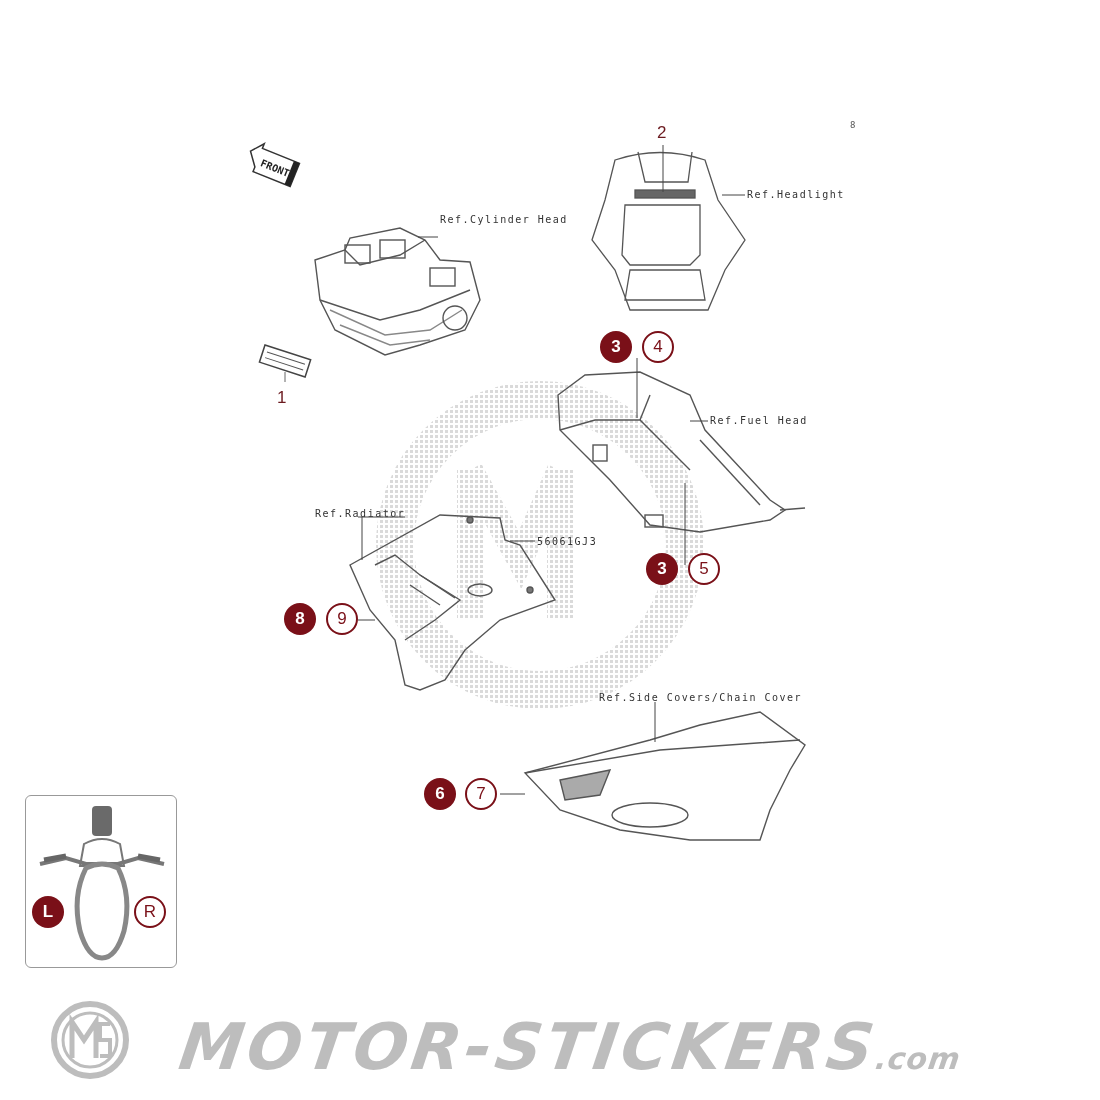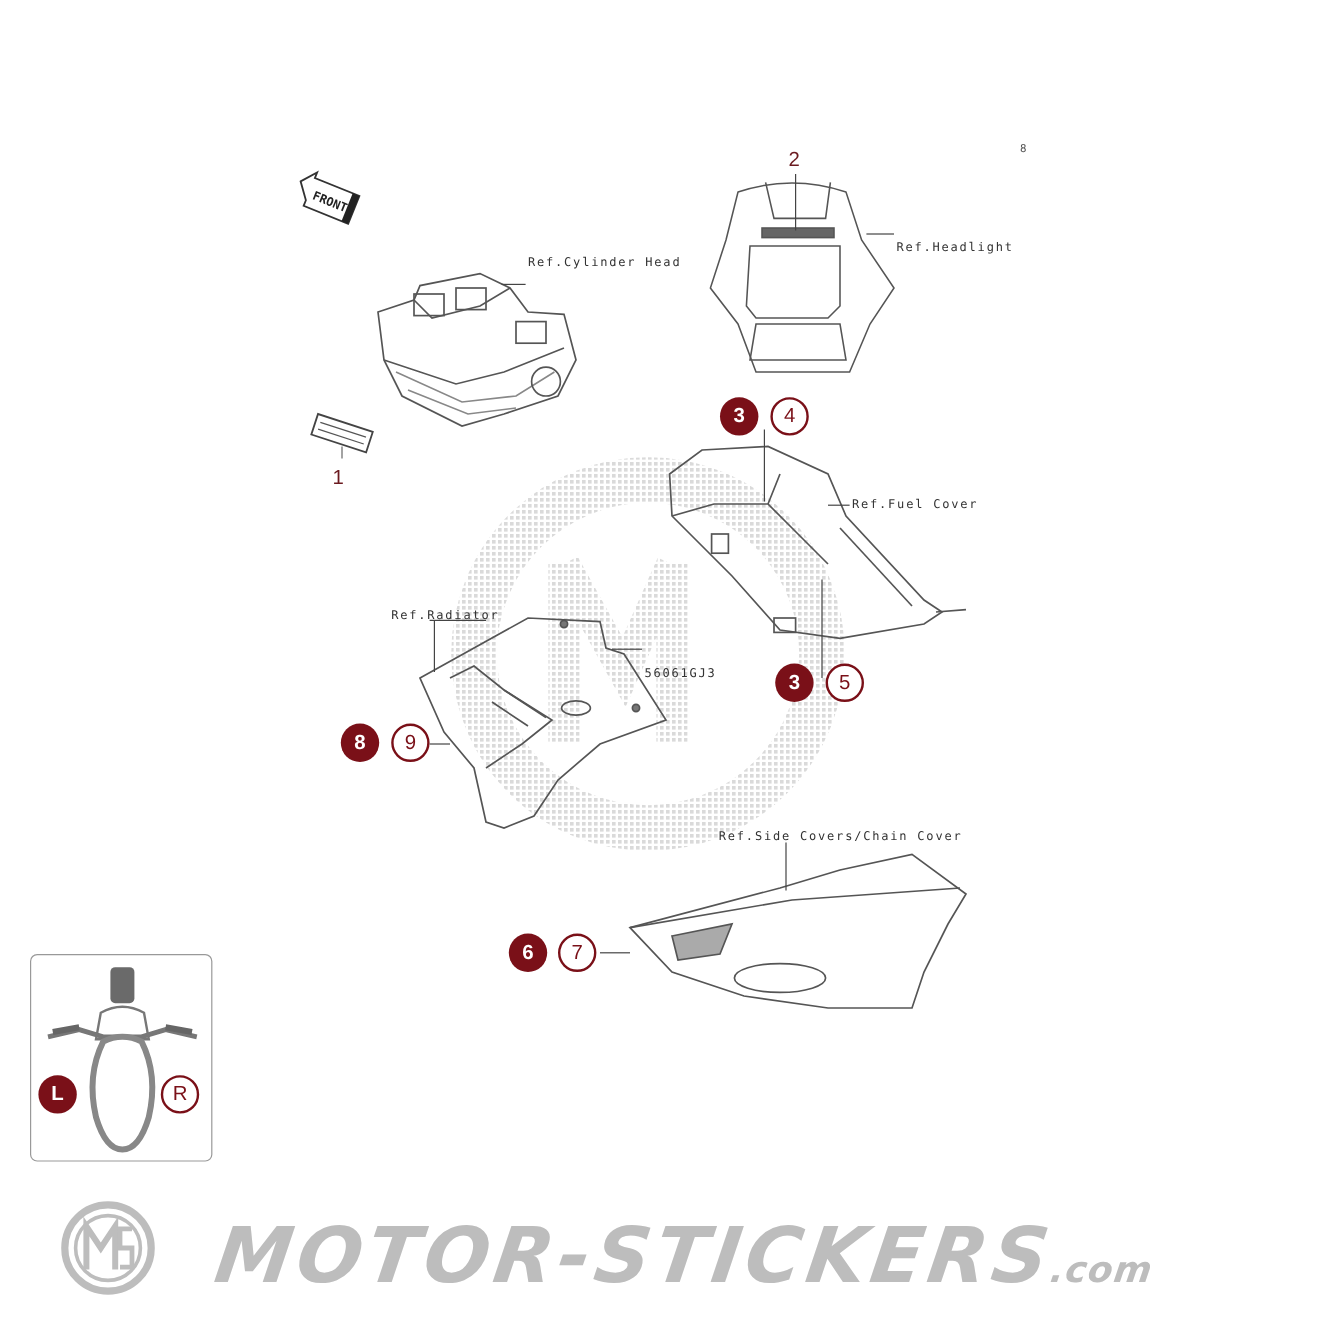--- a/index.html
+++ b/index.html
@@ -106,24 +106,24 @@
     <path d="M560 780 L610 770 L600 795 L565 800 Z" fill="#aaa"></path>
     <ellipse cx="650" cy="815" rx="38" ry="12"></ellipse>
   </g>
   <line x1="655" y1="702" x2="655" y2="742" stroke="#444"></line>
   <line x1="500" y1="794" x2="525" y2="794" stroke="#444"></line>
 </svg>
 
 <div class="abs" style="left:850px;top:120px;font-size:9px;color:#555;font-family:'DejaVu Sans Mono',monospace;">8</div>
 
 <div class="ref-label" style="left:440px;top:214px;">Ref.Cylinder Head</div>
-<div class="ref-label" style="left:747px;top:189px;margin-top:12px;">Ref.Headlight</div>
-<div class="ref-label" style="left:710px;top:415px;">Ref.Fuel Cover</div>
-<div class="ref-label" style="left:326px;top:508px;">Ref.Radiator</div>
-<div class="ref-label" style="left:537px;top:536px;margin-top:20px;">56061GJ3</div>
+<div class="ref-label" style="left:747px;top:189px;">Ref.Headlight</div>
+<div class="ref-label" style="left:710px;top:415px;">Ref.Fuel Head</div>
+<div class="ref-label" style="left:315px;top:508px;">Ref.Radiator</div>
+<div class="ref-label" style="left:537px;top:536px;">56061GJ3</div>
 <div class="ref-label" style="left:551px;top:692px;margin-left:48px;">Ref.Side Covers/Chain Cover</div>
 
 <div class="num-label" style="left:277px;top:388px;">1</div>
 <div class="num-label" style="left:657px;top:123px;">2</div>
 
 <div class="callout filled" style="left:600px;top:331px;">3</div>
 <div class="callout outline" style="left:642px;top:331px;">4</div>
 <div class="callout filled" style="left:646px;top:553px;">3</div>
 <div class="callout outline" style="left:688px;top:553px;">5</div>
 <div class="callout filled" style="left:284px;top:603px;">8</div>

